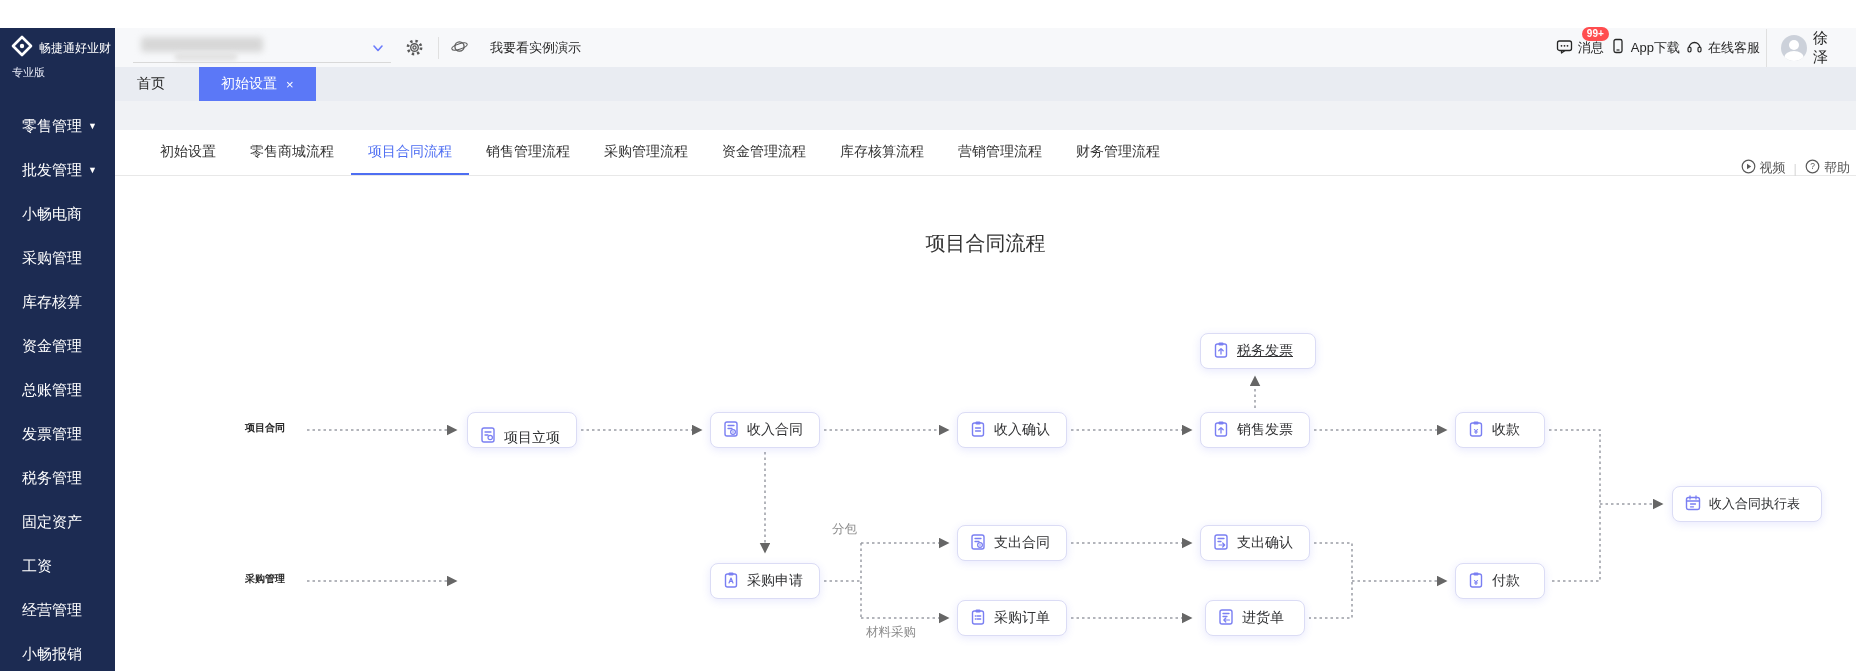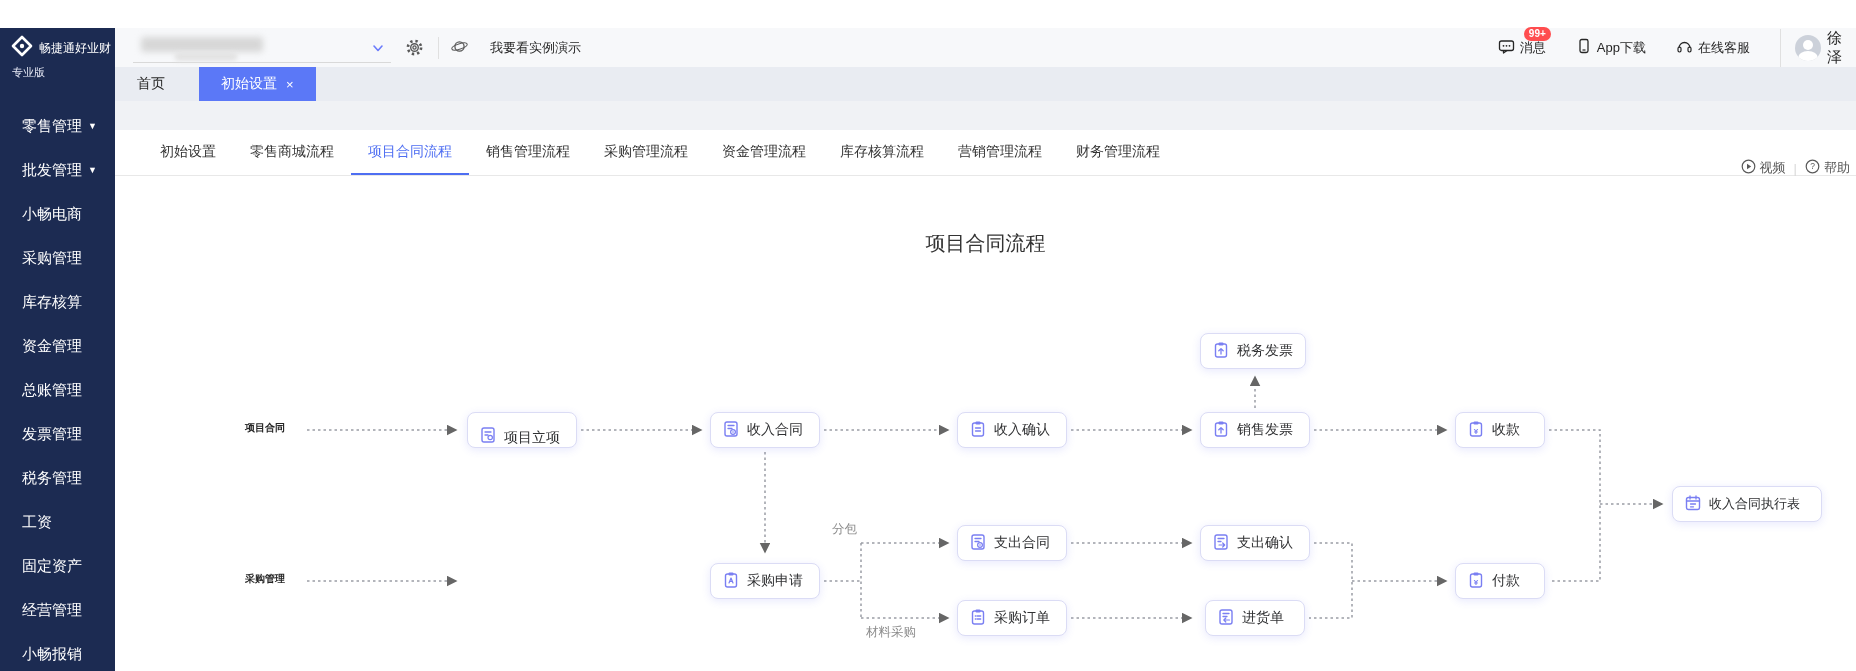--- a/index.html
+++ b/index.html
@@ -21,21 +21,21 @@
   
   .top-band { position:absolute; left:0; top:0; width:1856px; height:28px; background:#fff; }
   .header { position:absolute; left:115px; top:28px; width:1741px; height:39px; background:#f7f8fa; display:flex; align-items:center; }
   .acct-select { position:relative; width:258px; height:30px; margin-left:18px; border-bottom:1px solid #d9d9d9; display:flex; align-items:center; }
   .blur-blob1 { position:absolute; left:8px; top:4px; width:122px; height:15px; background:#d7d7d7; border-radius:3px; filter:blur(3px); }
   .blur-blob2 { position:absolute; left:42px; top:19px; width:62px; height:9px; background:#e3e3e3; border-radius:3px; filter:blur(2px); }
   .acct-caret { position:absolute; right:6px; top:8px; }
   .hdr-icon-btn { margin-left:14px; display:flex; align-items:center; cursor:pointer; }
   .hdr-sep { width:1px; height:22px; background:#e0e0e0; margin:0 12px 0 14px; }
   .demo-link { display:flex; align-items:center; gap:22px; font-size:13px; color:#262626; cursor:pointer; }
-  .hdr-right { position:absolute; right:0; top:0; height:39px; display:flex; align-items:center; gap:30px; padding-right:2px; }
+  .hdr-right { position:absolute; right:0; top:0; height:39px; display:flex; align-items:center; gap:6px; padding-right:16px; }
   .hdr-link { position:relative; display:flex; align-items:center; gap:5px; font-size:13px; color:#262626; cursor:pointer; white-space:nowrap; }
   .badge { position:absolute; top:-11px; left:26px; background:#ff4d4f; color:#fff; font-size:10px; line-height:14px; padding:0 5px; border-radius:8px; font-weight:bold; }
   .user-chip { display:flex; align-items:center; gap:6px; border-left:1px solid #e0e0e0; padding-left:14px; font-size:15px; color:#262626; max-width:74px; overflow:hidden; cursor:pointer; }
   .avatar { width:26px; height:26px; border-radius:50%; background:#ccd1da; flex:0 0 auto; position:relative; overflow:hidden; }
   .avatar::before { content:""; position:absolute; left:8px; top:5px; width:10px; height:10px; border-radius:50%; background:#fff; }
   .avatar::after { content:""; position:absolute; left:3px; top:16px; width:20px; height:14px; border-radius:50%; background:#fff; }
 
   
   .wtab-row { position:absolute; left:115px; top:67px; width:1741px; height:34px; background:#e9ecf2; display:flex; align-items:stretch; }
   .wtab { display:flex; align-items:center; padding:0 22px; font-size:14px; color:#262626; cursor:pointer; }
@@ -105,24 +105,24 @@
       <div class="menu-item">
           <span>总账管理</span>
         </div>
       <div class="menu-item">
           <span>发票管理</span>
         </div>
       <div class="menu-item">
           <span>税务管理</span>
         </div>
       <div class="menu-item">
+          <span>固定资产</span>
+        </div>
+      <div class="menu-item">
           <span>工资</span>
-        </div>
-      <div class="menu-item">
-          <span>固定资产</span>
         </div>
       <div class="menu-item">
           <span>经营管理</span>
         </div>
       <div class="menu-item">
           <span>小畅报销</span>
         </div>
     </div>
   </div>
 
@@ -283,21 +283,21 @@
     <path class="conn" d="M1314 543 H1352 V618 H1309"></path>
     <path class="conn" d="M1352 581 H1446" marker-end="url(#arr)"></path>
   </svg>
 
   <div class="row-label" style="left:245px; top:421px;">项目合同</div>
   <div class="row-label" style="left:245px; top:572px;">采购管理</div>
 
   <div class="edge-label" style="left:832px; top:521px;text-align:right;">分包</div>
   <div class="edge-label" style="left:866px; top:624px;">材料采购</div>
 
-  <div class="flow-node" style="left:1200px; top:333px; width:106px;">
+  <div class="flow-node" style="left:1200px; top:333px; width:116px;text-decoration:underline;">
     <span><svg width="18" height="18" viewBox="0 0 18 18">
           <rect x="3.5" y="3" width="11" height="13" rx="2" fill="none" stroke="#7a7ff2" stroke-width="1.4"></rect>
           <rect x="6.5" y="1.5" width="5" height="3" rx="1" fill="#7a7ff2"></rect>
           <path d="M9 13 V8 M6.8 9.8 L9 7.6 L11.2 9.8" fill="none" stroke="#7a7ff2" stroke-width="1.3" stroke-linecap="round" stroke-linejoin="round"></path>
         </svg></span>
     <span>税务发票</span>
   </div>
   <div class="flow-node" style="left:467px; top:412px; width:110px;align-items:flex-end;">
     <span><svg width="18" height="18" viewBox="0 0 18 18">
           <rect x="3" y="2" width="12" height="14" rx="2" fill="none" stroke="#7a7ff2" stroke-width="1.4"></rect>

